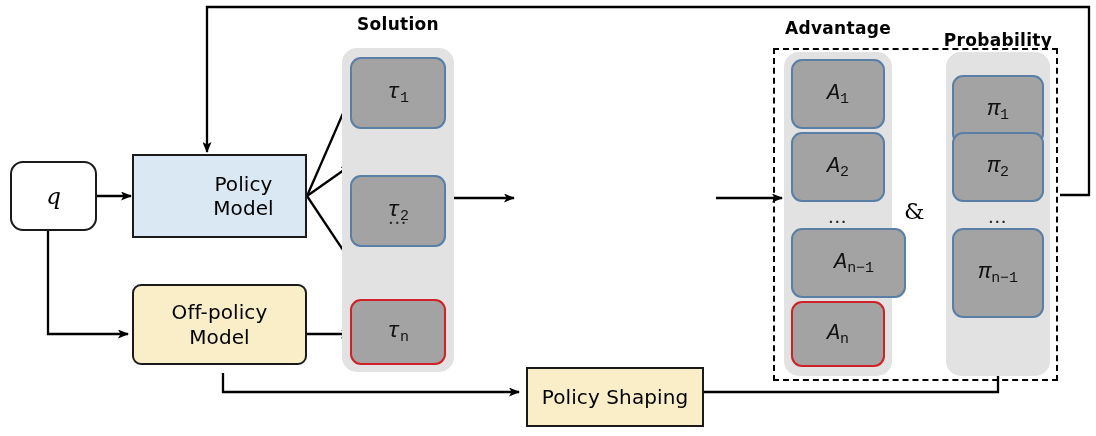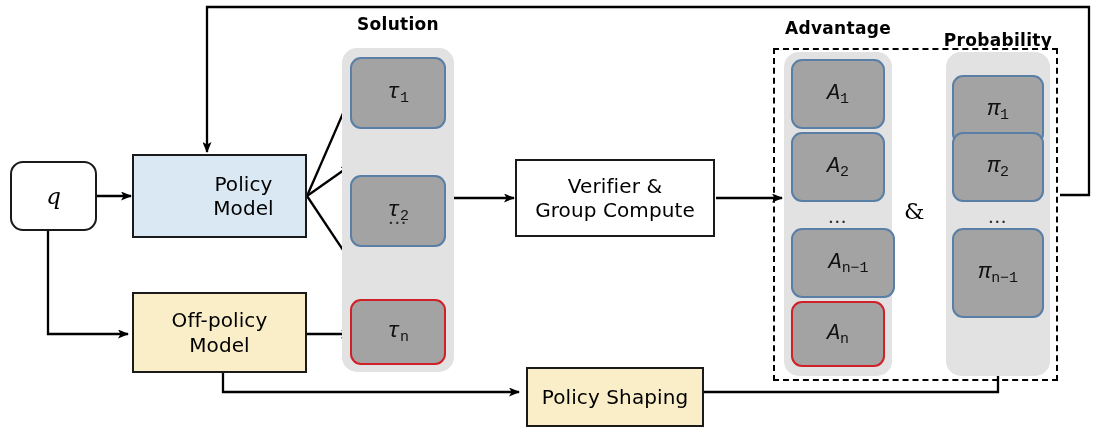--- a/index.html
+++ b/index.html
@@ -160,33 +160,27 @@
     <span style="font-family:'DejaVu Serif',serif; font-style:italic;">q</span>
   </div>
 
   <div class="node proc-box fill-blue" style="left:132px; top:154px; width:175px; height:84px;">
     <div>
       <div>Policy</div>
       <div>Model</div>
     </div>
   </div>
 
-  <div class="node proc-box fill-cream" style="left:132px; top:292px; width:175px; height:81px;">
+  <div class="node proc-box fill-cream" style="left:132px; top:284px; width:175px; height:81px;border-radius:9px;">
     <div>
       <div>Off-policy</div>
       <div>Model</div>
     </div>
   </div>
 
-  <div class="node proc-box fill-white" style="left:515px; top:159px; width:200px; height:78px;">
-    <div>
-      <div>Verifier &amp;</div>
-      <div>Group Compute</div>
-    </div>
-  </div>
 
   <div class="node proc-box fill-cream" style="left:526px; top:367px; width:178px; height:60px;">
     <span>Policy Shaping</span>
   </div>
 
   <div class="item-box item-blue" style="left:350px; top:57px; width:96px; height:72px;">
     <span>
       <span>τ</span><span class="sub upr">1</span>
     </span>
   </div>
@@ -206,21 +200,21 @@
     <span>
       <span>A</span><span class="sub upr">1</span>
     </span>
   </div>
   <div class="item-box item-blue" style="left:791px; top:132px; width:94px; height:70px;">
     <span>
       <span>A</span><span class="sub upr">2</span>
     </span>
   </div>
   <div class="ellipsis" style="left:791px; top:205px; width:94px;">…</div>
-  <div class="item-box item-blue" style="left:791px; top:228px; width:104px; height:70px;padding-left:11px;">
+  <div class="item-box item-blue" style="left:791px; top:228px; width:115px; height:70px;padding-left:11px;">
     <span>
       <span>A</span><span class="sub upr">n−1</span>
     </span>
   </div>
   <div class="item-box item-red" style="left:791px; top:301px; width:94px; height:66px;">
     <span>
       <span>A</span><span class="sub upr">n</span>
     </span>
   </div>
 

